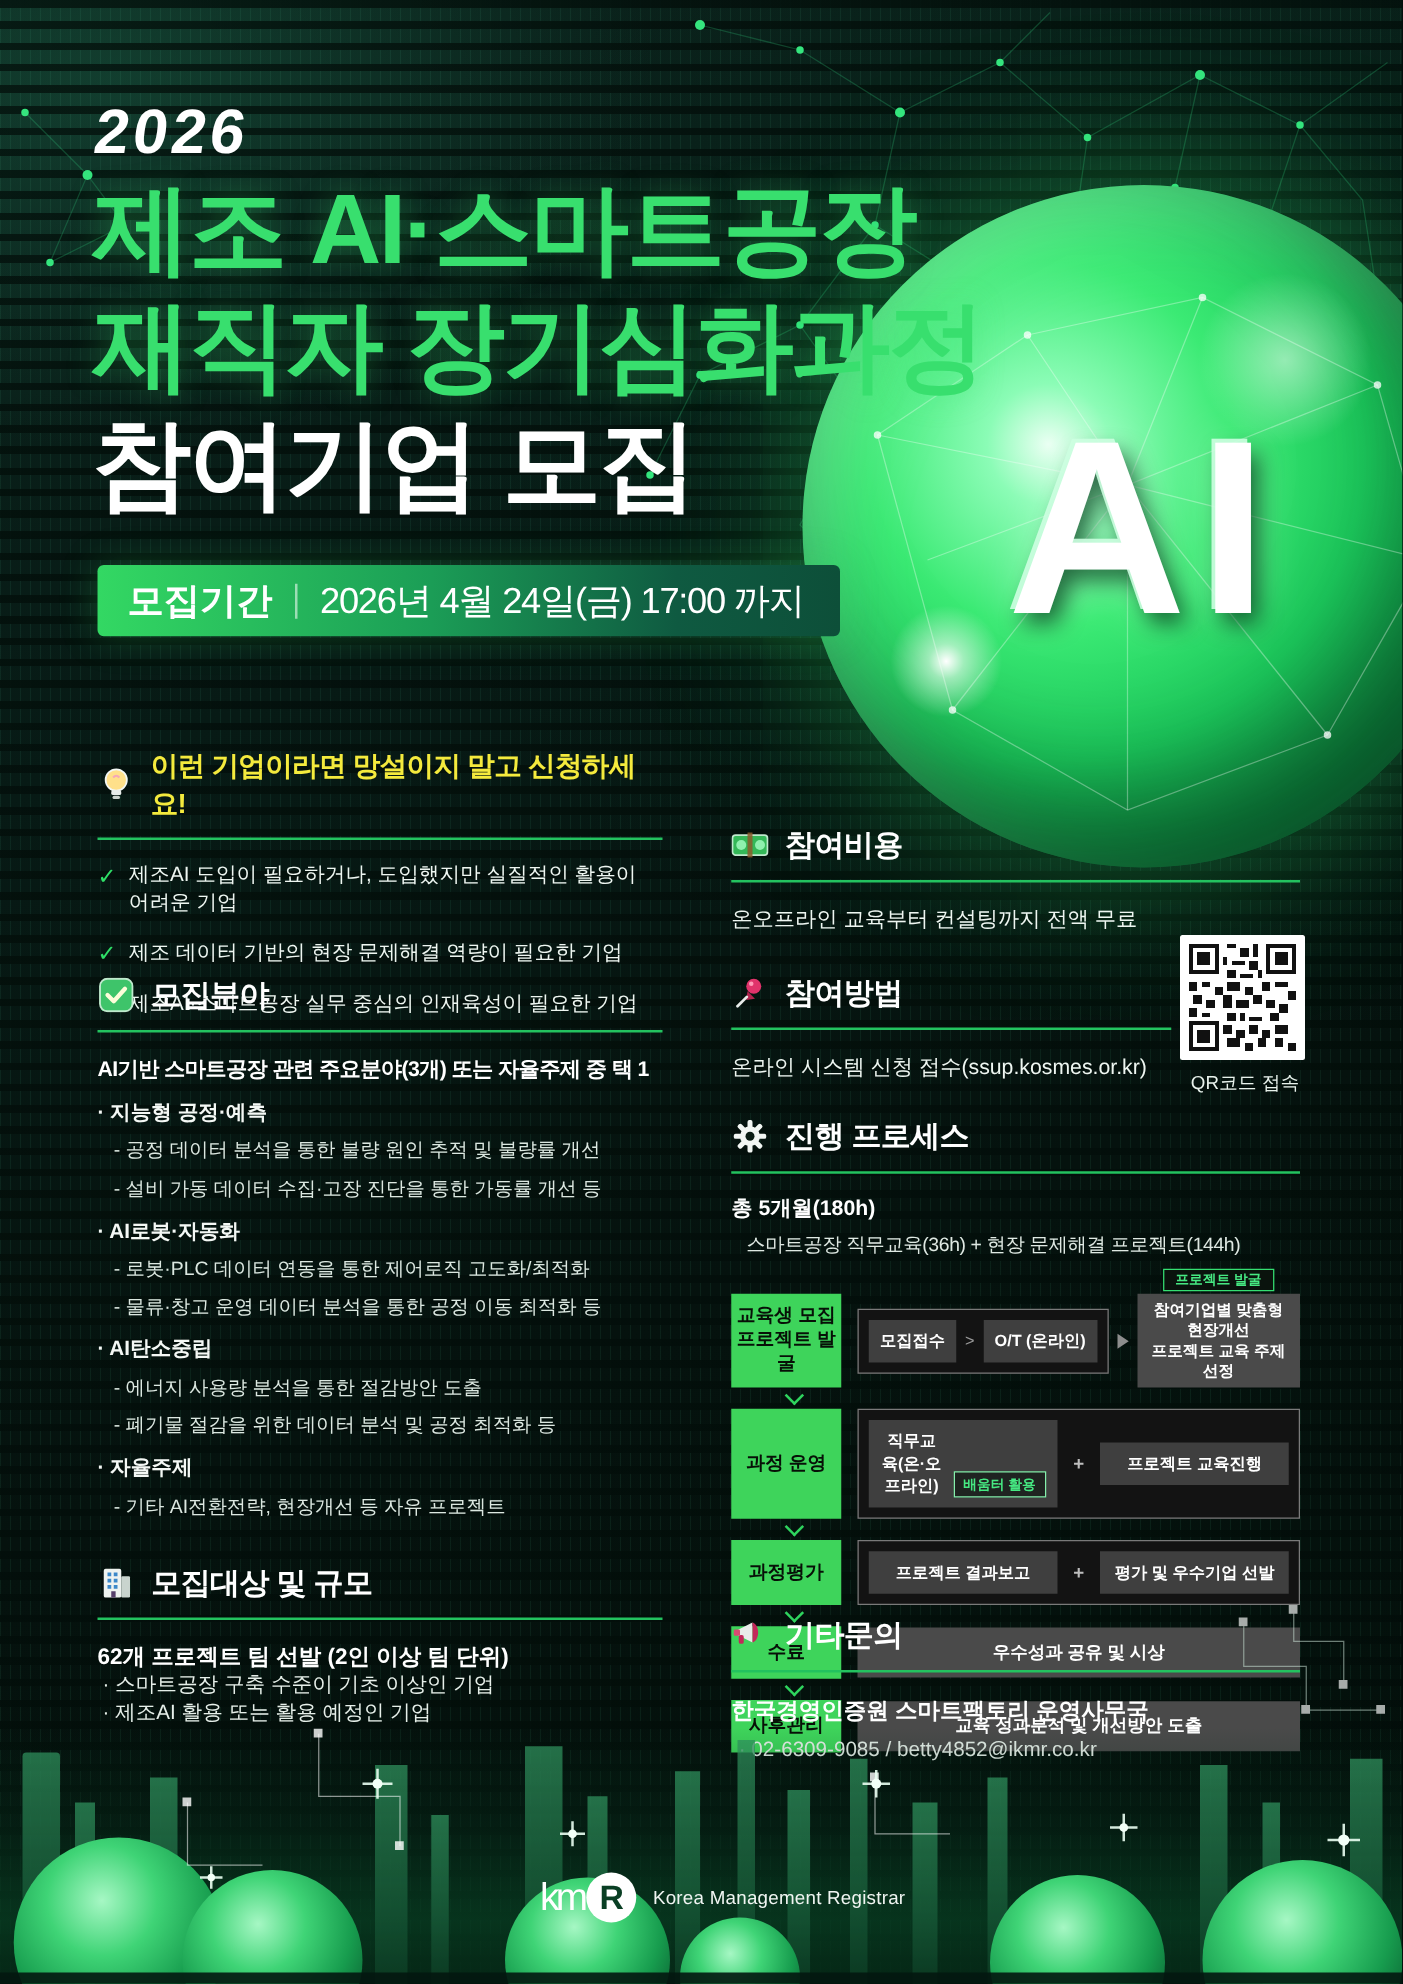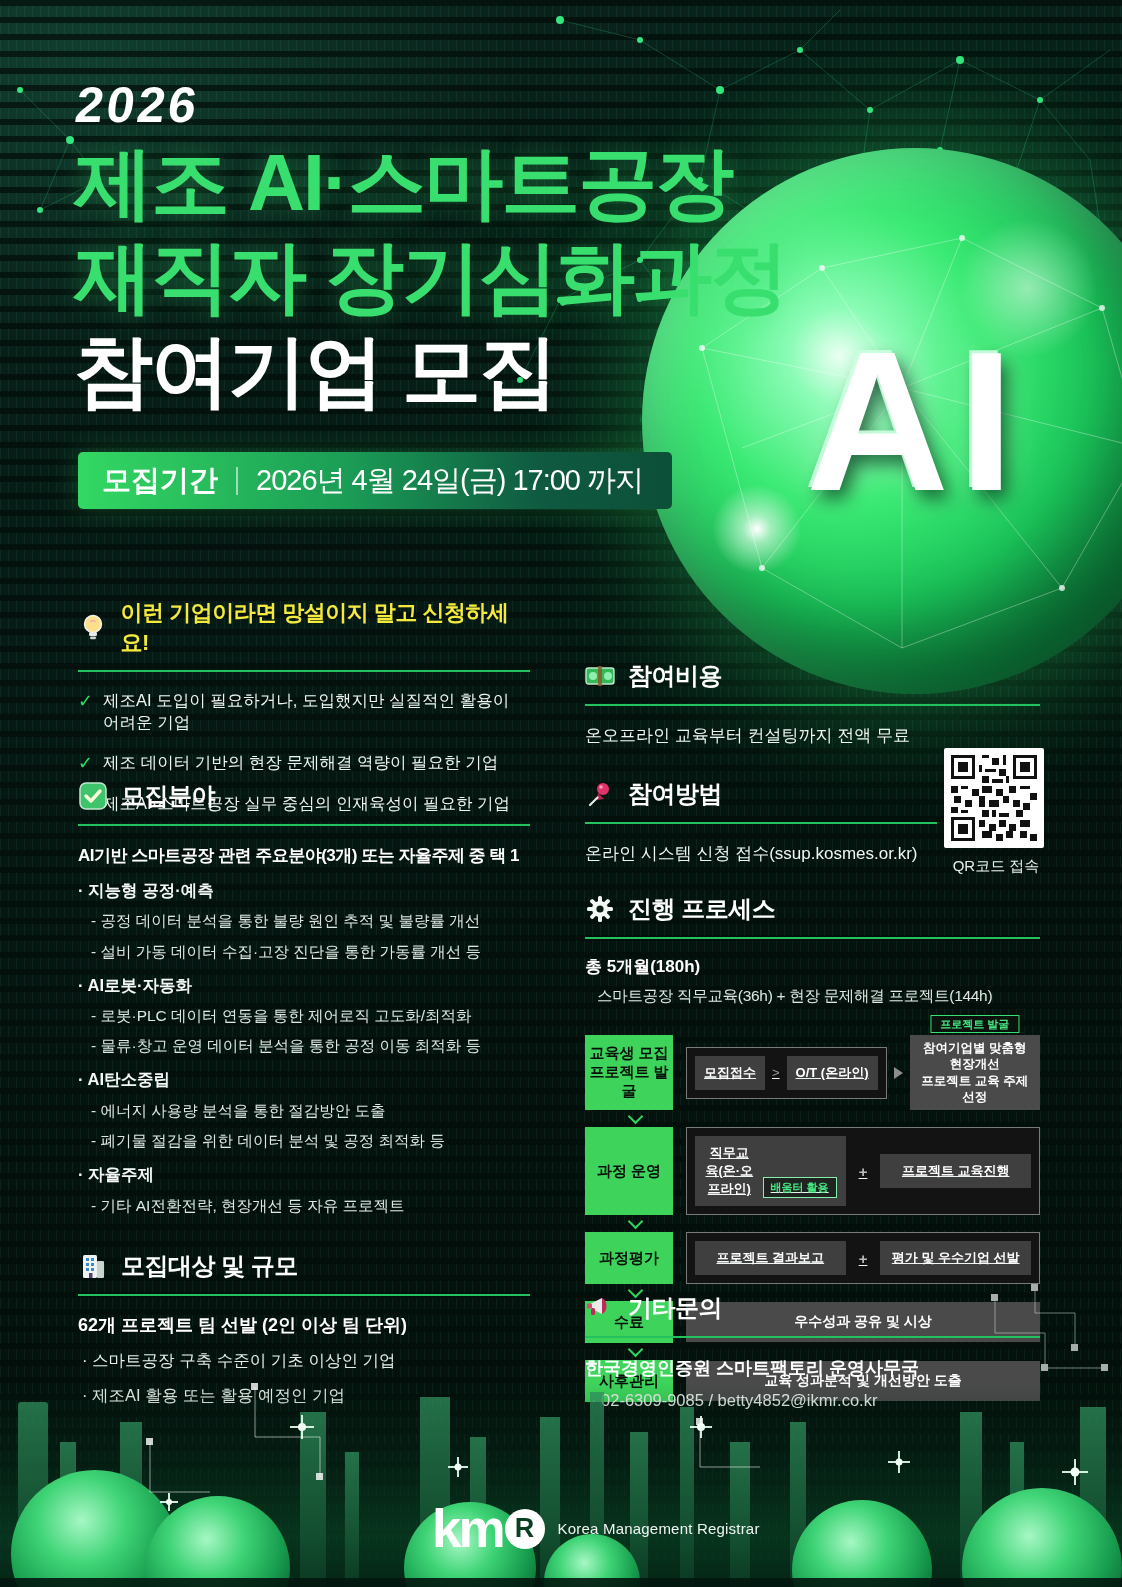--- a/index.html
+++ b/index.html
@@ -74,42 +74,42 @@
   
   .sec-fields { left:78px; top:780px; width:452px; }
   .fields-intro { margin-top:18px; font-size:17px; font-weight:800; color:#ffffff; letter-spacing:-.5px; }
   .fline { line-height:1.3; }
   .fline.group { margin-top:13px; font-size:16.5px; font-weight:700; color:#f4f8f5; }
   .fline.sub { margin-top:10px; padding-left:13px; font-size:15.5px; color:#dce8e1; }
 
   
   .sec-target { left:78px; top:1250px; width:452px; }
   .target-headline { margin-top:17px; font-size:18px; font-weight:800; color:#fff; }
-  .target-item { margin-top:13px; padding-left:4px; font-size:16.5px; color:#e6efe9; }
+  .target-item { padding-left:4px; font-size:16.5px; color:#e6efe9; }
 
   
   .sec-cost { left:585px; top:660px; width:455px; }
   .sec-method { left:585px; top:778px; width:455px; }
   .sec-method hr.gline { width:352px; }
   .body-line { margin-top:18px; font-size:17px; color:#eef6f1; }
   .qr-wrap { position:absolute; left:944px; top:748px; width:104px; text-align:center; }
   .qr-box { width:100px; height:100px; background:#ffffff; padding:7px; border-radius:2px; }
   .qr-cap { margin-top:9px; font-size:15px; color:#e8f2ec; }
 
   
   .sec-process { left:585px; top:893px; width:455px; }
   .proc-duration { margin-top:16px; font-size:17px; font-weight:800; color:#fff; }
   .proc-detail { margin-top:8px; padding-left:12px; font-size:15.5px; color:#dfe9e3; letter-spacing:-.3px; }
   .flow { margin-top:28px; }
   .flow-row { display:flex; align-items:stretch; }
   .flow-label { width:88px; background:#3ed45b; color:#071007; font-weight:800; font-size:15px;
     display:flex; flex-direction:column; align-items:center; justify-content:center;
     text-align:center; line-height:1.25; min-height:42px; }
   .flow-content { flex:1; margin-left:13px; display:flex; align-items:center; }
-  .steps-box { display:flex; align-items:center; border:1px solid #7a7a7a; background:#131313; padding:8px; gap:5px;text-decoration:underline; }
+  .steps-box { display:flex; align-items:center; border:1px solid #7a7a7a; background:#131313; padding:8px; gap:5px; }
   .steps-box.wide { flex:1; }
   .chip { background:#3f3f3f; color:#fff; font-size:13px; font-weight:600; padding:8px 9px; white-space:nowrap; }
   .chip.grow { flex:1; display:flex; align-items:flex-end; justify-content:center; gap:8px; white-space:normal; text-align:center; }
   .next { color:#9a9a9a; font-size:13px; margin:0 2px; }
   .plus { color:#bdbdbd; font-size:15px; font-weight:700; margin:0 8px; }
   .tri { width:0; height:0; border-left:9px solid #8d8d8d; border-top:6px solid transparent; border-bottom:6px solid transparent; margin:0 7px; }
   .result { position:relative; background:#4a4a4a; color:#fff; font-size:12.5px; font-weight:600;
     line-height:1.3; text-align:center; padding:5px 7px; }
   .tag { position:absolute; top:-20px; left:50%; transform:translateX(-50%);
     border:1px solid #35df72; color:#46e882; font-size:11px; font-weight:700;
@@ -126,21 +126,21 @@
   .sec-contact { left:585px; top:1292px; width:455px; }
   .contact-org { margin-top:18px; font-size:18px; font-weight:800; color:#fff; }
   .contact-info { margin-top:11px; padding-left:6px; font-size:16.5px; color:#e6efe9; }
 
   
   .footer-scene { position:absolute; left:0; bottom:0; width:1122px; height:205px; pointer-events:none;
     background:linear-gradient(180deg, rgba(4,16,12,0) 0%, rgba(6,44,26,.45) 38%, rgba(8,66,36,.72) 75%, rgba(5,40,22,.9) 100%); }
   .footer-scene svg { position:absolute; left:0; bottom:0; }
   .circuit-right { position:absolute; left:935px; top:1278px; pointer-events:none; opacity:.65; }
   .footer-logo { position:absolute; left:432px; top:1498px; display:flex; align-items:center; z-index:5; }
-  .logo-km { font-size:53px; font-weight:700; color:#ffffff; letter-spacing:-3px; }
+  .logo-km { font-size:31px; font-weight:400; color:#ffffff; letter-spacing:-3px; }
   .logo-r { width:40px; height:40px; border-radius:50%; background:#ffffff; color:#0a3f24;
     display:flex; align-items:center; justify-content:center; font-size:27px; font-weight:800; margin-left:2px; }
   .logo-name { margin-left:13px; font-size:15px; color:#f0f5f2; letter-spacing:.2px; }
 </style>
 </head>
 <body>
 
 <div class="poster">
   <div class="bg-pattern"></div>
 

